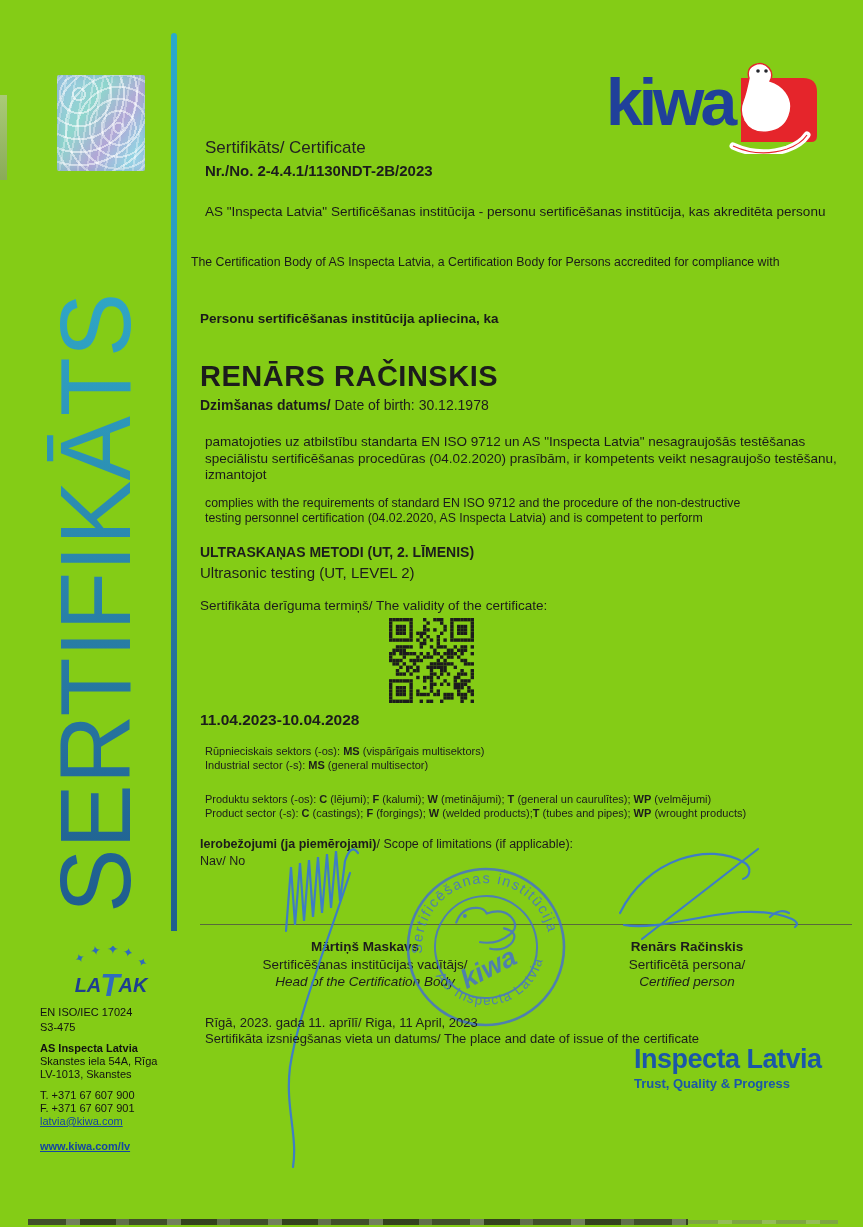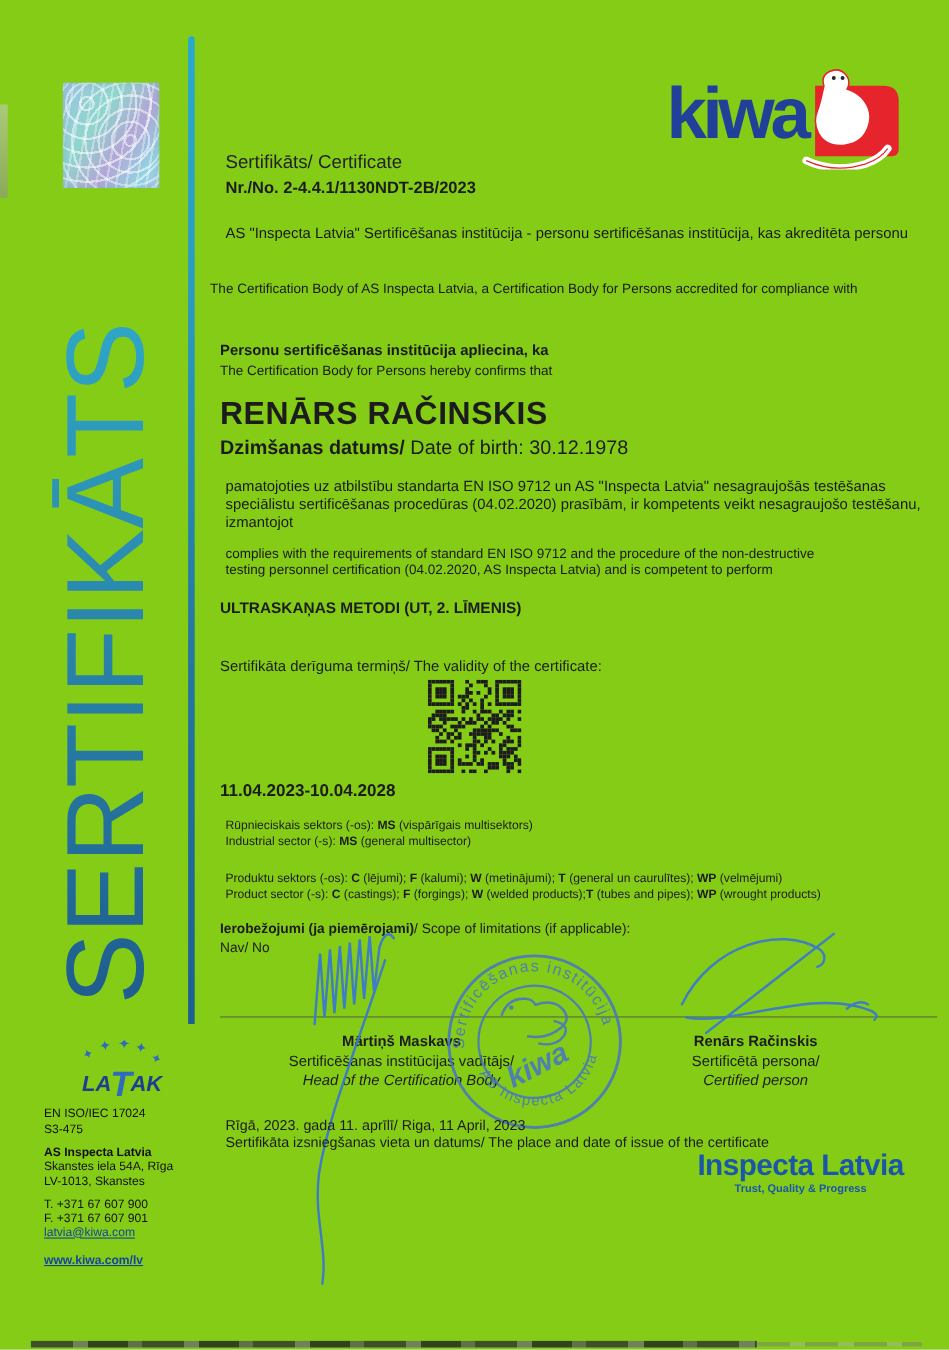--- a/index.html
+++ b/index.html
@@ -58,21 +58,21 @@
   .latak-block{left:40px;top:946px;width:140px;font-size:11px;line-height:13px;color:#111;}
   .latak-logo{display:block;margin:0 auto;}
   .latak-center{margin-top:2px;}
   .addr{margin-top:8px;}
   .link{color:#1446a0;text-decoration:underline;}
   .sidebar-url{font-weight:bold;margin-top:12px;display:inline-block;}
 
   
   .footer-brand{left:634px;top:1044px;color:#1b57a8;}
   .footer-brand .name{font-size:27px;font-weight:bold;letter-spacing:-.5px;}
-  .footer-brand .tag{font-size:10px;font-weight:bold;margin-top:1px;text-align:center;}
+  .footer-brand .tag{font-size:13px;font-weight:bold;margin-top:1px;}
 
   .qr-wrap{left:0;top:618px;width:100%;display:flex;justify-content:center;}
   .stamp-wrap{left:398px;top:855px;width:176px;height:184px;transform:rotate(-9deg);opacity:.85;}
   .sig-ink{left:200px;top:835px;width:660px;height:345px;pointer-events:none;}
 </style>
 </head>
 <body>
 
 <div class="page">
 
@@ -115,36 +115,36 @@
   <div class="abs doc-number">Nr./No. 2-4.4.1/1130NDT-2B/2023</div>
 
   <div class="abs para-lv" style="left:205px;top:204px;width:655px;">
     <div>AS "Inspecta Latvia" Sertificēšanas institūcija - personu sertificēšanas institūcija, kas akreditēta personu</div>
   </div>
   <div class="abs para-en" style="left:191px;top:255px;width:655px;">
     <div>The Certification Body of AS Inspecta Latvia, a Certification Body for Persons accredited for compliance with</div>
   </div>
 
   <div class="abs centerband para-lv bold" style="top:311px;">Personu sertificēšanas institūcija apliecina, ka</div>
-  <div class="abs centerband para-en" style="top:330px;">The Certification Body for Persons hereby confirms that</div>
 
   <div class="abs centerband holder-name" style="top:360px;">RENĀRS RAČINSKIS</div>
-  <div class="abs centerband" style="top:397px;font-size:18px;"><span style="font-weight: bold;">Dzimšanas datums/</span><span> Date of birth: 30.12.1978</span></div>
+  <div class="abs centerband" style="top:397px;font-size:14px;"><span style="font-weight: bold;">Dzimšanas datums/</span><span> Date of birth: 30.12.1978</span></div>
 
   <div class="abs para-lv" style="left:205px;top:434px;width:660px;">
     <div>pamatojoties uz atbilstību standarta EN ISO 9712 un AS "Inspecta Latvia" nesagraujošās testēšanas</div>
     <div>speciālistu sertificēšanas procedūras (04.02.2020) prasībām, ir kompetents veikt nesagraujošo testēšanu,</div>
     <div>izmantojot</div>
   </div>
   <div class="abs para-en" style="left:205px;top:496px;width:620px;">
     <div>complies with the requirements of standard EN ISO 9712 and the procedure of the non-destructive</div>
     <div>testing personnel certification (04.02.2020, AS Inspecta Latvia) and is competent to perform</div>
   </div>
 
   <div class="abs centerband method-lv" style="top:544px;">ULTRASKAŅAS METODI (UT, 2. LĪMENIS)</div>
+  <div class="abs centerband method-en" style="top:564px;">Ultrasonic testing (UT, LEVEL 2)</div>
 
   <div class="abs centerband validity-label" style="top:598px;">Sertifikāta derīguma termiņš/ The validity of the certificate:</div>
   <div class="abs qr-wrap">
     <div id="qr"><svg width="85" height="85" viewBox="0 0 85 85">
           <rect x="0.0" y="0.0" width="3.4" height="3.4" fill="#1c1c1c"></rect>
           <rect x="3.4" y="0.0" width="3.4" height="3.4" fill="#1c1c1c"></rect>
           <rect x="6.8" y="0.0" width="3.4" height="3.4" fill="#1c1c1c"></rect>
           <rect x="10.2" y="0.0" width="3.4" height="3.4" fill="#1c1c1c"></rect>
           <rect x="13.6" y="0.0" width="3.4" height="3.4" fill="#1c1c1c"></rect>
           <rect x="17.0" y="0.0" width="3.4" height="3.4" fill="#1c1c1c"></rect>

